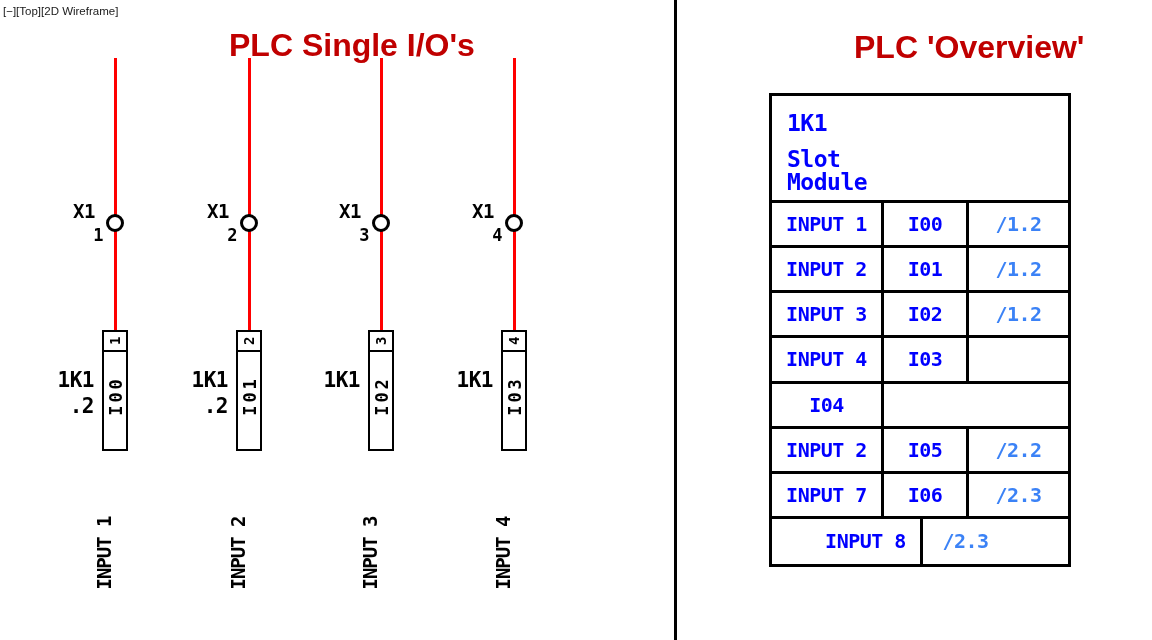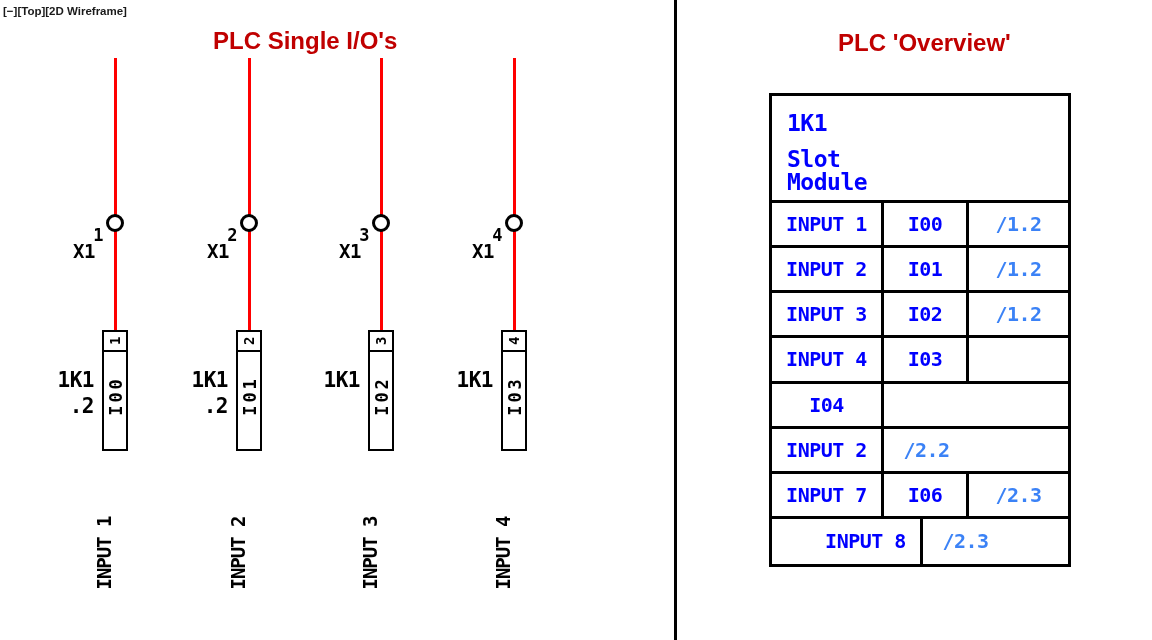--- a/index.html
+++ b/index.html
@@ -3,41 +3,42 @@
 <meta charset="utf-8">
 <style>
   html,body{margin:0;padding:0;}
   body{
     width:1152px;height:640px;position:relative;overflow:hidden;
     background:#ffffff;font-family:"Liberation Sans",sans-serif;
   }
   .abs{position:absolute;}
   
   .vp-label{
-    left:3px;top:5px;font-size:11.5px;font-weight:bold;color:#1a1a1a;
+    left:3px;top:5px;font-size:11.5px;font-weight:normal;color:#1a1a1a;
     font-family:"Liberation Sans",sans-serif;letter-spacing:0px;
   }
   
   .sec-title{
-    font-size:24px;font-weight:bold;color:#c00000;white-space:nowrap;
+    font-size:32px;font-weight:bold;color:#c00000;white-space:nowrap;
     font-family:"Liberation Sans",sans-serif;
+    margin-left:16px;
   }
   
   .cad{font-family:"DejaVu Sans Mono",monospace;font-weight:bold;color:#000;letter-spacing:-0.5px;}
   .blue{color:#0000ff;}
   
   .divider{left:674px;top:0;width:3px;height:640px;background:#000;}
   
   .wire{top:0;width:0;height:640px;}
   .wline{position:absolute;left:-1.5px;top:58px;width:3px;height:272px;background:#ff0000;}
   .circle{
     position:absolute;left:-9px;top:214px;width:18px;height:18px;border-radius:50%;
     border:3px solid #000;background:#fff;box-sizing:border-box;
   }
-  .xlabel{position:absolute;left:-70px;top:200px;width:50px;text-align:right;font-size:19px;margin-top:40px;}
+  .xlabel{position:absolute;left:-70px;top:200px;width:50px;text-align:right;font-size:19px;}
   .pin{position:absolute;left:-62px;top:225px;width:50px;text-align:right;font-size:17px;}
   .block{
     position:absolute;left:-13px;top:330px;width:26px;height:121px;
     border:2.5px solid #000;background:#fff;box-sizing:border-box;
   }
   .block-top{height:18px;border-bottom:2.5px solid #000;}
   .vtext{
     position:absolute;white-space:nowrap;
     transform:translate(-50%,-50%) rotate(-90deg);
   }
@@ -161,20 +162,21 @@
       <div class="cell c1 cad blue">INPUT 4</div>
       <div class="cell c2 cad blue">I03</div>
       <div class="cell c3 cad"></div>
     </div>
     <div class="ov-row">
       <div class="cell c2 cad blue">I04</div>
       <div class="cell c3 cad"></div>
     </div>
     <div class="ov-row">
       <div class="cell c1 cad blue">INPUT 2</div>
+      <div class="cell c2 cad blue">I05</div>
       <div class="cell c3 cad">/2.2</div>
     </div>
     <div class="ov-row">
       <div class="cell c1 cad blue">INPUT 7</div>
       <div class="cell c2 cad blue">I06</div>
       <div class="cell c3 cad">/2.3</div>
     </div>
     <div class="ov-row">
       <div class="cell c1 cad blue">INPUT 8</div>
       <div class="cell c3 cad">/2.3</div>

